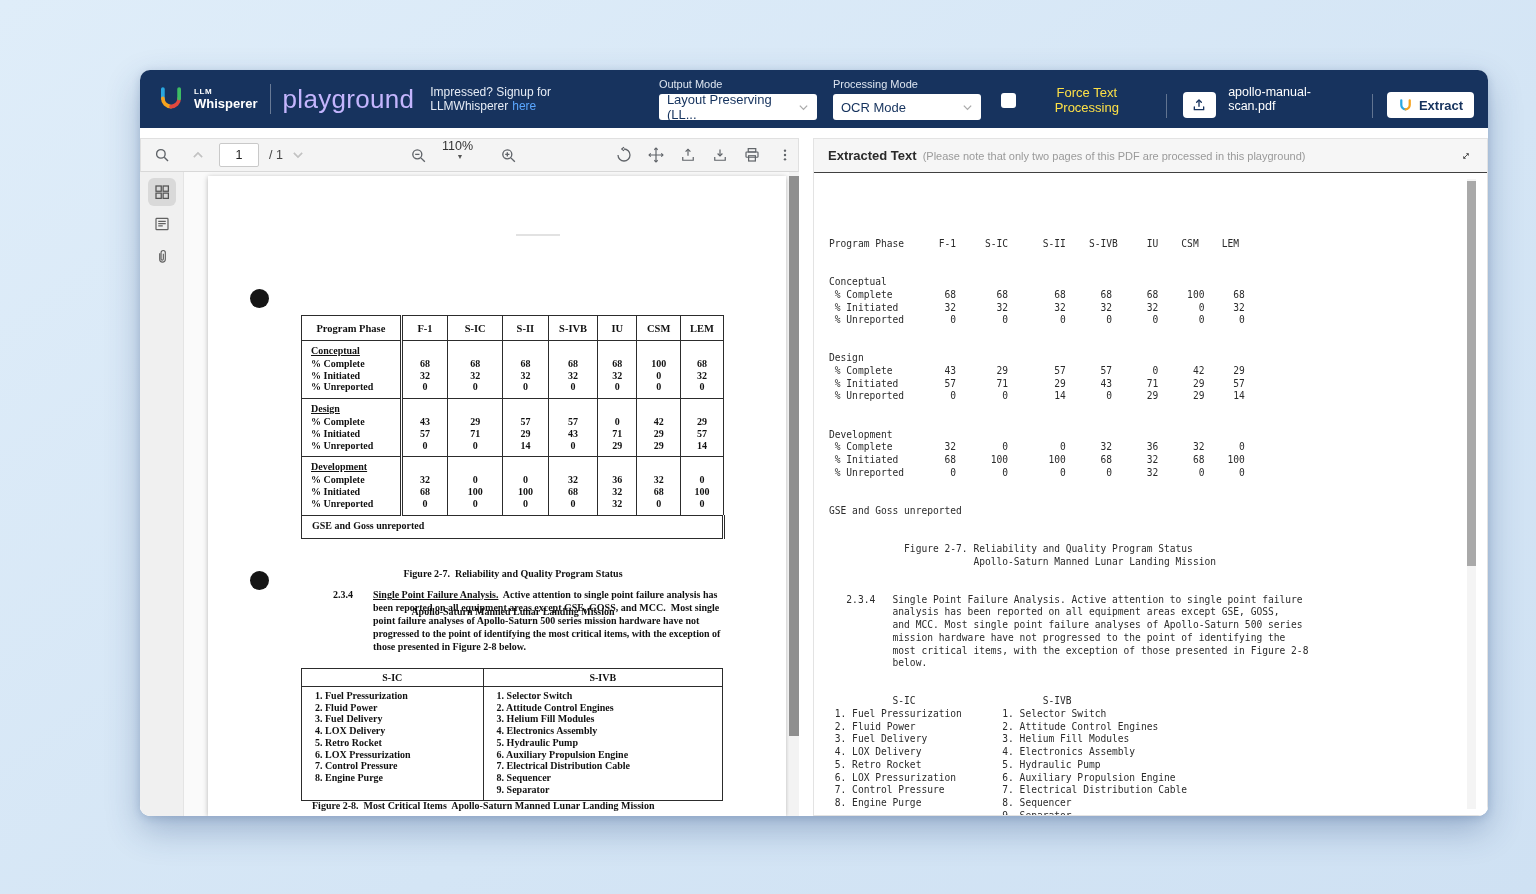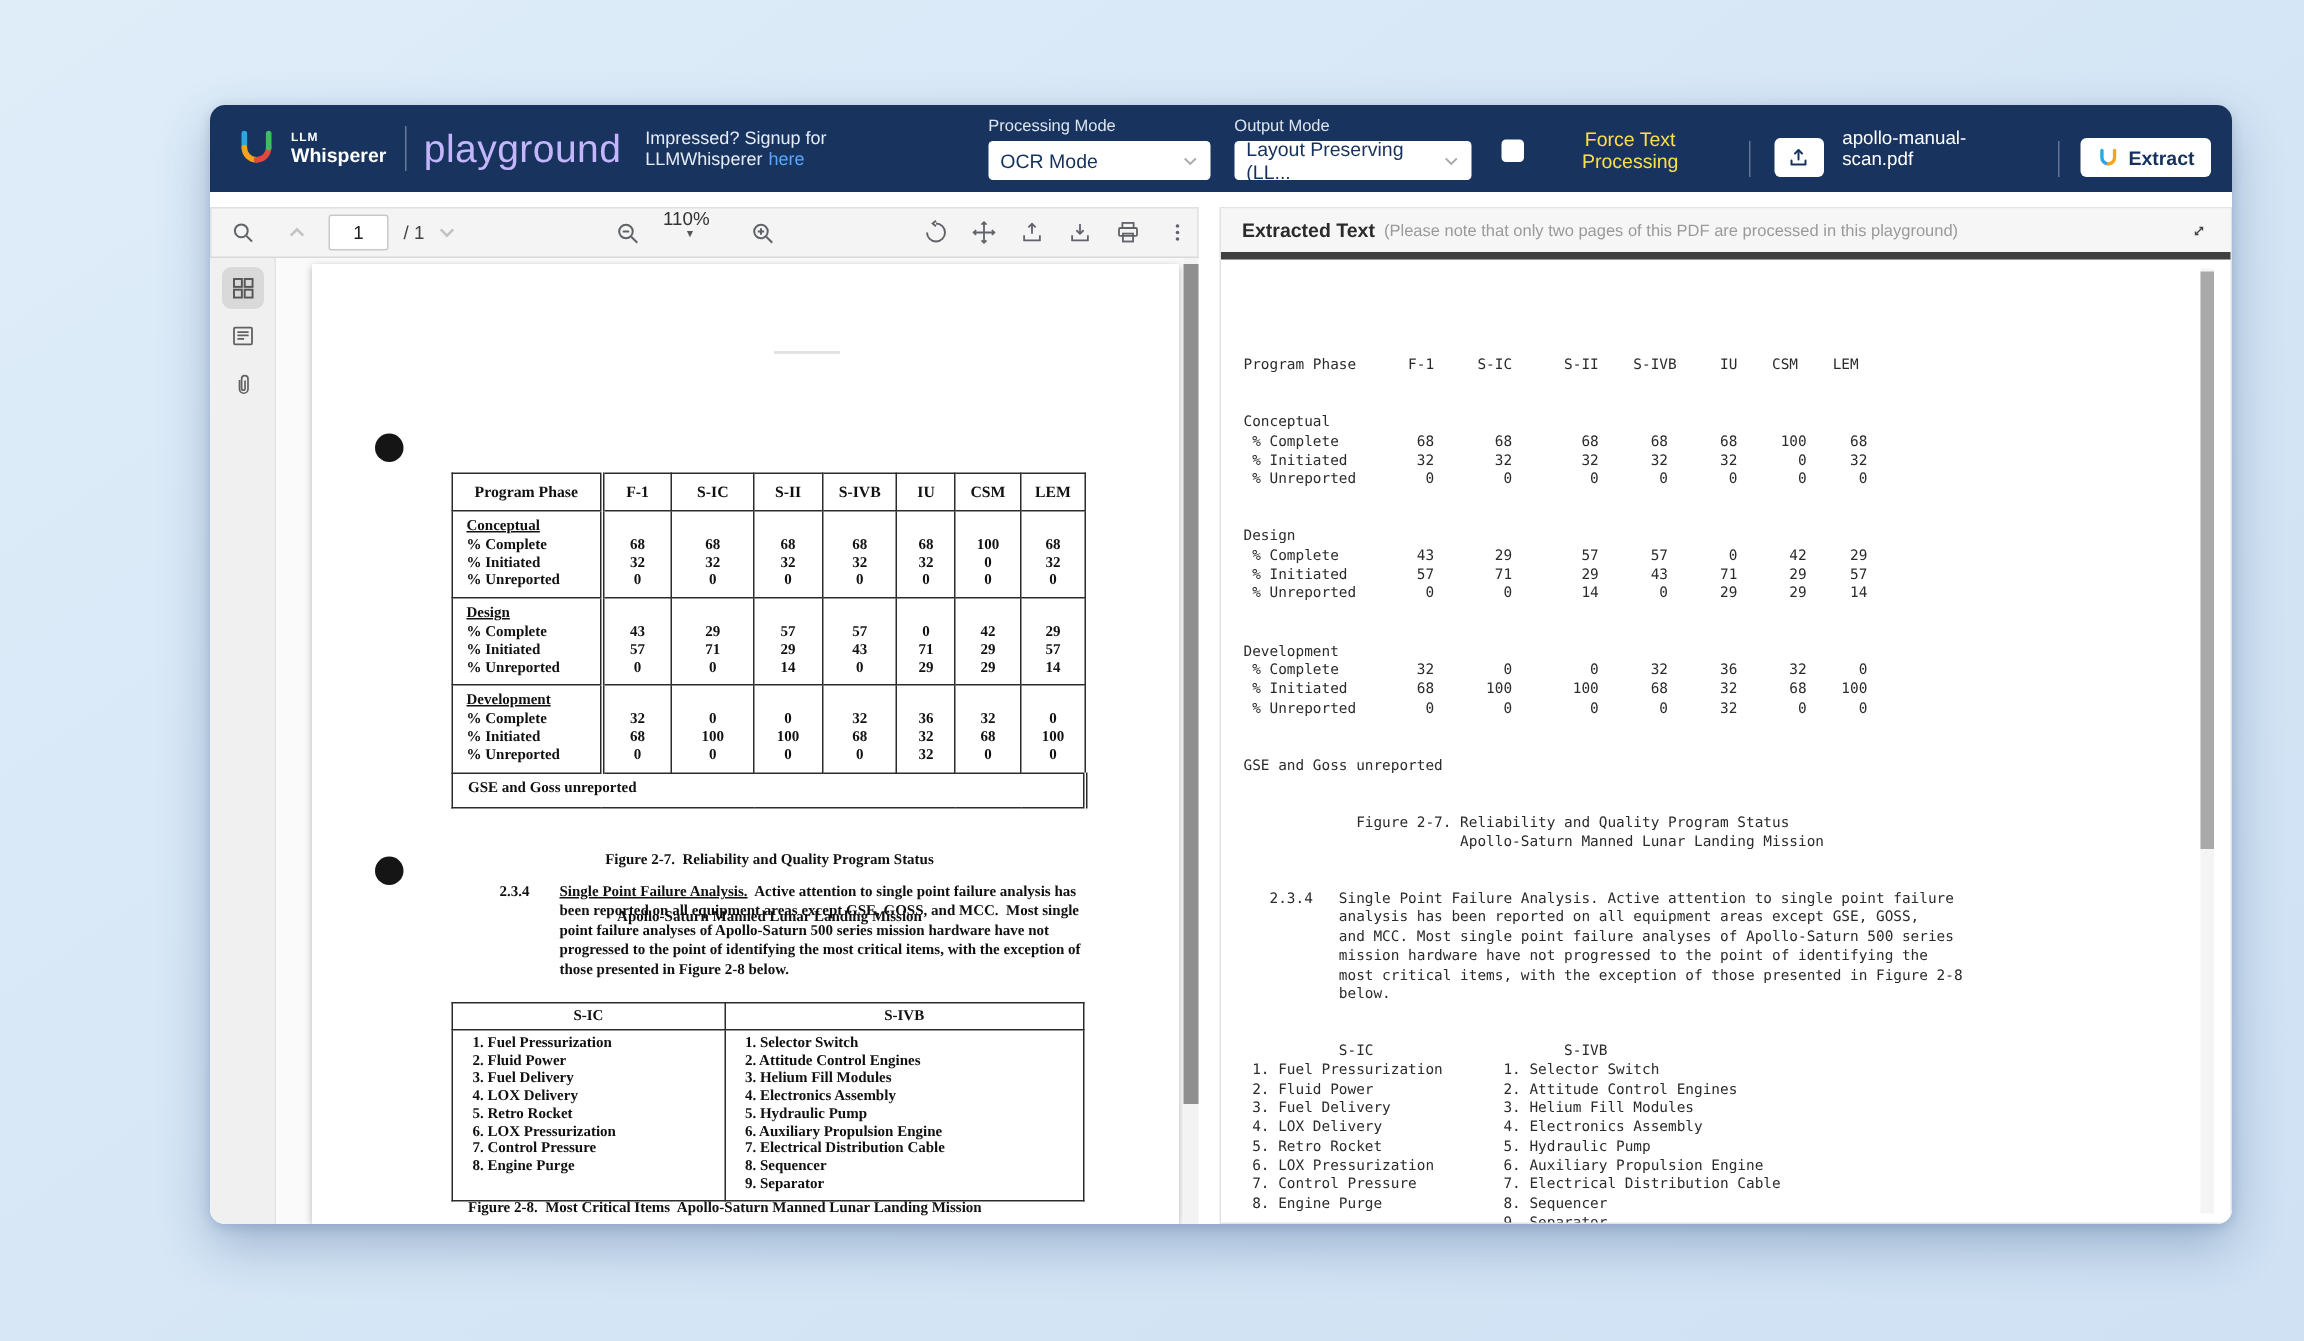--- a/index.html
+++ b/index.html
@@ -76,21 +76,21 @@
   .para { position:absolute; left:125px; top:412px; width:402px; font-size:10px; line-height:13px; font-weight:600; display:flex; }
   .para-num { width:40px; flex:none; }
   .para-text { width:358px; white-space:pre-wrap; }
   .para-title { text-decoration:underline; }
   table.t2 { position:absolute; left:93px; top:492px; width:422px; border-collapse:collapse; font-size:10px; font-weight:600; color:#111; }
   .t2 th { border:1.4px solid #2c2c2c; height:18px; font-weight:bold; text-align:center; }
   .t2 td { border:1.4px solid #2c2c2c; vertical-align:top; padding:3px 0 5px 13px; line-height:11.7px; }
   .cap28 { position:absolute; left:104px; top:624px; font-size:10px; font-weight:600; white-space:pre-wrap; }
   
   .right-pane { position:absolute; left:673px; top:10px; width:675px; height:678px; background:#fff; border:1px solid #e3e3e3; }
-  .rp-hdr { height:34px; background:#f6f6f6; border-bottom:5px solid #404040; display:flex; align-items:center; padding:0 14px; }
+  .rp-hdr { height:34px; background:#f6f6f6; border-bottom:1px solid #404040; display:flex; align-items:center; padding:0 14px; }
   .rp-title { font-size:13px; font-weight:bold; color:#2b2b2b; }
   .rp-note { font-size:11px; color:#9a9a9a; margin-left:6px; }
   .rp-expand { margin-left:auto; color:#444; cursor:pointer; display:flex; }
   .rp-body { position:absolute; left:0; right:0; top:35px; bottom:0; overflow:hidden; }
   .extracted { margin:0; padding:64px 0 0 15px; font-family:"DejaVu Sans Mono",monospace; font-size:9.6px; line-height:12.7px; color:#2b2b2b; white-space:pre; }
   .rscroll { position:absolute; right:11px; top:40px; width:9px; height:630px; background:#f4f4f4; }
   .rthumb { position:absolute; left:0; top:2px; width:9px; height:385px; background:#a9a9a9; cursor:pointer; }
   svg { display:block; }
 </style>
 </head>
@@ -114,34 +114,34 @@
       </span>
     </div>
     <div class="hdr-div"></div>
     <div class="product">playground</div>
     <div class="tagline">
       <span>Impressed? Signup for LLMWhisperer</span><a>here</a>
     </div>
 
     <div class="hdr-right">
       <div class="mode">
-        <span class="mode-label">Processing Mode</span>
-        <div class="select sel-proc">
-          <span>OCR Mode</span>
+        <span class="mode-label">Output Mode</span>
+        <div class="select sel-out">
+          <span>Layout Preserving (LL...</span>
           <span>
             <svg width="11" height="11" viewBox="0 0 12 12" fill="none" stroke="#aaa" stroke-width="1.4">
                 <path d="M2 4l4 4 4-4"></path>
               </svg>
           </span>
         </div>
       </div>
       <div class="mode">
-        <span class="mode-label">Output Mode</span>
-        <div class="select sel-out">
-          <span>Layout Preserving (LL...</span>
+        <span class="mode-label">Processing Mode</span>
+        <div class="select sel-proc">
+          <span>OCR Mode</span>
           <span>
             <svg width="11" height="11" viewBox="0 0 12 12" fill="none" stroke="#aaa" stroke-width="1.4">
                 <path d="M2 4l4 4 4-4"></path>
               </svg>
           </span>
         </div>
       </div>
       <div class="chk-group">
         <span class="chk-box"></span>
         <span class="chk-label">Force Text Processing</span>

